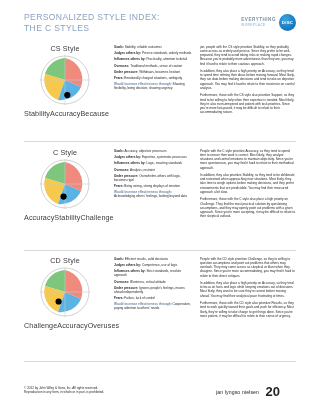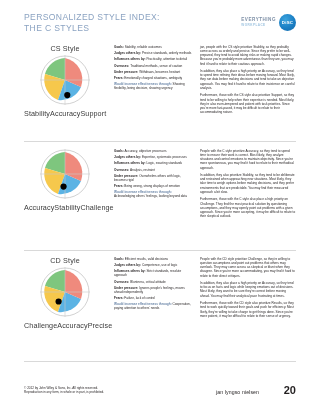--- a/index.html
+++ b/index.html
@@ -66,22 +66,22 @@
   .footer{position:absolute;left:0;top:386px;width:320px;height:22px;}
   .copyright{
     position:absolute;left:24px;top:0;width:150px;
     font-size:3.1px;line-height:4.4px;color:#231f20;white-space:pre-line;
   }
   .author{
     position:absolute;left:216px;top:3px;
     font-size:5.2px;color:#231f20;letter-spacing:.1px;
   }
   .page-num{
-    position:absolute;right:24px;top:-2px;
-    font-size:11px;font-weight:700;color:#231f20;
+    position:absolute;right:40px;top:-2px;
+    font-size:13px;font-weight:700;color:#231f20;
   }
 </style>
 </head>
 <body>
 
 <div class="page">
 
   <div class="header">
     <div class="doc-title">PERSONALIZED STYLE INDEX:
 THE C STYLES</div>
@@ -110,40 +110,41 @@
       <path d="M29,26 L45,33 A22,22 0 0 0 29,4 Z" fill="#ef8a7d"></path>
     </g>
     <line x1="29" y1="1" x2="29" y2="51" stroke="#c9c9c9" stroke-width="0.6"></line>
     <line x1="4" y1="26" x2="54" y2="26" stroke="#c9c9c9" stroke-width="0.6"></line>
     <circle cx="31.28" cy="41.06" r="3.1" fill="#000000"></circle>
   </svg>
           </div>
           <div class="priorities">
             <div class="priority">Stability</div>
             <div class="priority">Accuracy</div>
-            <div class="priority">Support</div>
+            <div class="priority">Because</div>
           </div>
         </div>
         <div class="attr-col">
           <div class="attr"><b>Goals:</b><span> Stability, reliable outcomes</span></div>
           <div class="attr"><b>Judges others by:</b><span> Precise standards, orderly methods</span></div>
           <div class="attr"><b>Influences others by:</b><span> Practicality, attention to detail</span></div>
           <div class="attr"><b>Overuses:</b><span> Traditional methods, sense of caution</span></div>
           <div class="attr"><b>Under pressure:</b><span> Withdraws, becomes hesitant</span></div>
           <div class="attr"><b>Fears:</b><span> Emotionally charged situations, ambiguity</span></div>
           <div class="attr hl"><b>Would increase effectiveness through:</b><span> Showing flexibility, being decisive, showing urgency</span></div>
         </div>
         <div class="narr-col">
           <div class="para">jan, people with the CS style prioritize Stability, so they probably come across as orderly and precise. Since they prefer to be well-prepared, they tend to avoid taking risks or making rapid changes. Because you're probably more adventurous than they are, you may find it hard to relate to their cautious approach.</div>
           <div class="para">In addition, they also place a high priority on Accuracy, so they tend to spend time refining their ideas before moving forward. Most likely, they run data before making decisions and tend to take an objective approach. You may find it hard to relate to their insistence on careful analysis.</div>
           <div class="para">Furthermore, those with the CS style also prioritize Support, so they tend to be willing to help when their expertise is needed. Most likely, they're also even-tempered and patient with task priorities. Since you're more fast-paced, it may be difficult to relate to their accommodating nature.</div>
         </div>
       </div>
       <div class="section" id="sec1" style="top: 148px;">
         <div class="style-block">
+          <div class="style-name">C Style</div>
           <div class="circle-wrap">
   <svg viewBox="0 0 58 54" xmlns="http://www.w3.org/2000/svg">
     <circle cx="29" cy="26" r="24" fill="#ffffff" stroke="#bdbdbd" stroke-width="0.7"></circle>
     <g>
       <path d="M29,26 L29,4 A22,22 0 0 0 9,20 Z" fill="#7ec67e"></path>
       <path d="M29,26 L9,20 A22,22 0 0 0 22,46 Z" fill="#f6c84c"></path>
       <path d="M29,26 L22,46 A22,22 0 0 0 45,33 Z" fill="#5bb3e4"></path>
       <path d="M29,26 L45,33 A22,22 0 0 0 29,4 Z" fill="#ef8a7d"></path>
     </g>
     <line x1="29" y1="1" x2="29" y2="51" stroke="#c9c9c9" stroke-width="0.6"></line>
@@ -185,21 +186,21 @@
       <path d="M29,26 L45,33 A22,22 0 0 0 29,4 Z" fill="#ef8a7d"></path>
     </g>
     <line x1="29" y1="1" x2="29" y2="51" stroke="#c9c9c9" stroke-width="0.6"></line>
     <line x1="4" y1="26" x2="54" y2="26" stroke="#c9c9c9" stroke-width="0.6"></line>
     <circle cx="22.6" cy="35.48" r="3.1" fill="#000000"></circle>
   </svg>
           </div>
           <div class="priorities">
             <div class="priority">Challenge</div>
             <div class="priority">Accuracy</div>
-            <div class="priority">Precise</div>
+            <div class="priority">Overuses</div>
           </div>
         </div>
         <div class="attr-col">
           <div class="attr"><b>Goals:</b><span> Efficient results, valid decisions</span></div>
           <div class="attr"><b>Judges others by:</b><span> Competence, use of logic</span></div>
           <div class="attr"><b>Influences others by:</b><span> Strict standards, resolute approach</span></div>
           <div class="attr"><b>Overuses:</b><span> Bluntness, critical attitude</span></div>
           <div class="attr"><b>Under pressure:</b><span> Ignores people's feelings, moves ahead independently</span></div>
           <div class="attr"><b>Fears:</b><span> Failure, lack of control</span></div>
           <div class="attr hl"><b>Would increase effectiveness through:</b><span> Cooperation, paying attention to others' needs</span></div>

